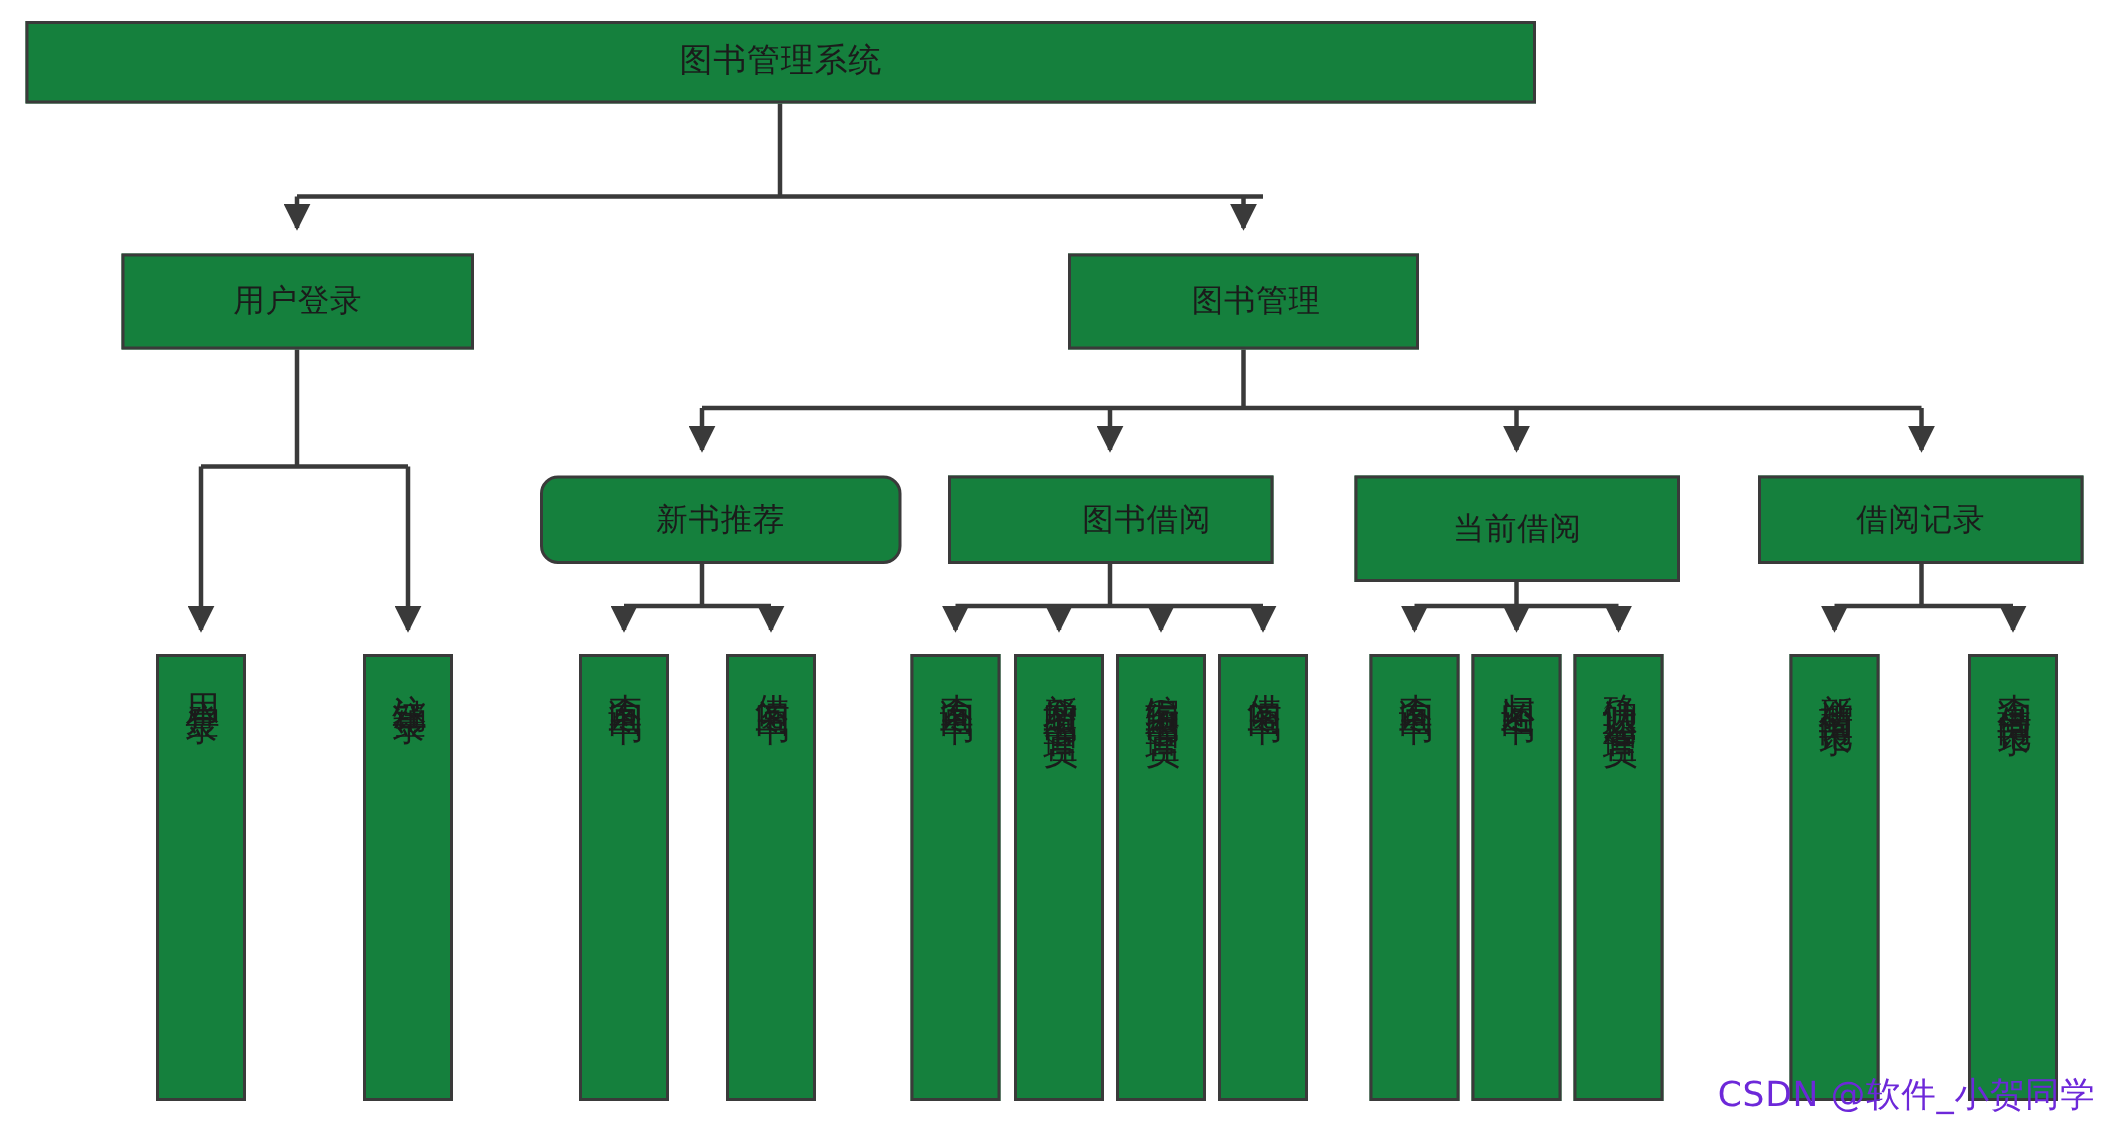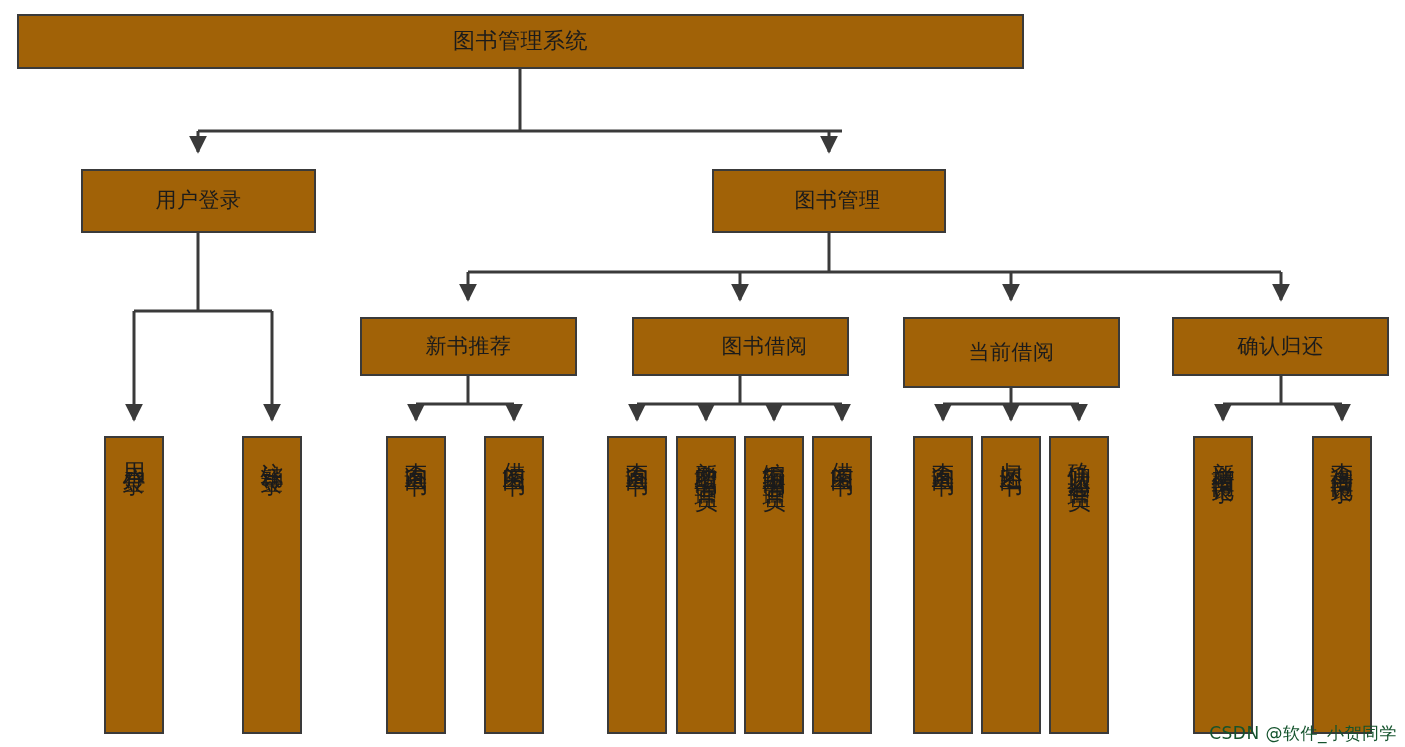--- a/index.html
+++ b/index.html
@@ -21,21 +21,21 @@
     position: absolute;
     left: 0;
     top: 0;
     width: 1405px;
     height: 747px;
   }
   .node {
     position: absolute;
     box-sizing: border-box;
     border: 2px solid #3a3a3a;
-    background: #a16207;
+    background: #15803d;
     display: flex;
     align-items: center;
     justify-content: center;
     color: #1b1b1b;
   }
   .node.horizontal {
     font-size: 21px;
     line-height: 1.1;
     letter-spacing: 0.5px;
   }
@@ -52,22 +52,22 @@
     line-height: 1;
     white-space: nowrap;
   }
   .node.root {
     font-size: 22px;
   }
   #watermark {
     position: absolute;
     right: 8px;
     bottom: 2px;
-    font-size: 17px;
-    color: #14532d;
+    font-size: 23px;
+    color: #6d28d9;
     letter-spacing: 0.5px;
     white-space: nowrap;
     pointer-events: none;
     text-align: center;
   }
 </style>
 </head>
 <body>
 
 <div id="canvas">
@@ -126,31 +126,31 @@
     <span>图书管理系统</span>
   </div>
 
   <div class="node horizontal" style="left:81px; top:169px; width:235px; height:64px;">
     <span>用户登录</span>
   </div>
   <div class="node horizontal" style="left:712px; top:169px; width:234px; height:64px;padding-left:17px;">
     <span>图书管理</span>
   </div>
 
-  <div class="node horizontal" style="left:360px; top:317px; width:217px; height:59px;">
+  <div class="node horizontal" style="left:360px; top:317px; width:241px; height:59px;border-radius:12px;">
     <span>新书推荐</span>
   </div>
   <div class="node horizontal" style="left:632px; top:317px; width:217px; height:59px;padding-left:48px;">
     <span>图书借阅</span>
   </div>
   <div class="node horizontal" style="left:903px; top:317px; width:217px; height:71px;">
     <span>当前借阅</span>
   </div>
   <div class="node horizontal" style="left:1172px; top:317px; width:217px; height:59px;">
-    <span>确认归还</span>
+    <span>借阅记录</span>
   </div>
 
   <div class="node vertical" style="left:104px; top:436px; width:60px; height:298px;">
     <span class="vlabel">用户登录</span>
   </div>
   <div class="node vertical" style="left:242px; top:436px; width:60px; height:298px;">
     <span class="vlabel">注销登录</span>
   </div>
 
   <div class="node vertical" style="left:386px; top:436px; width:60px; height:298px;">

